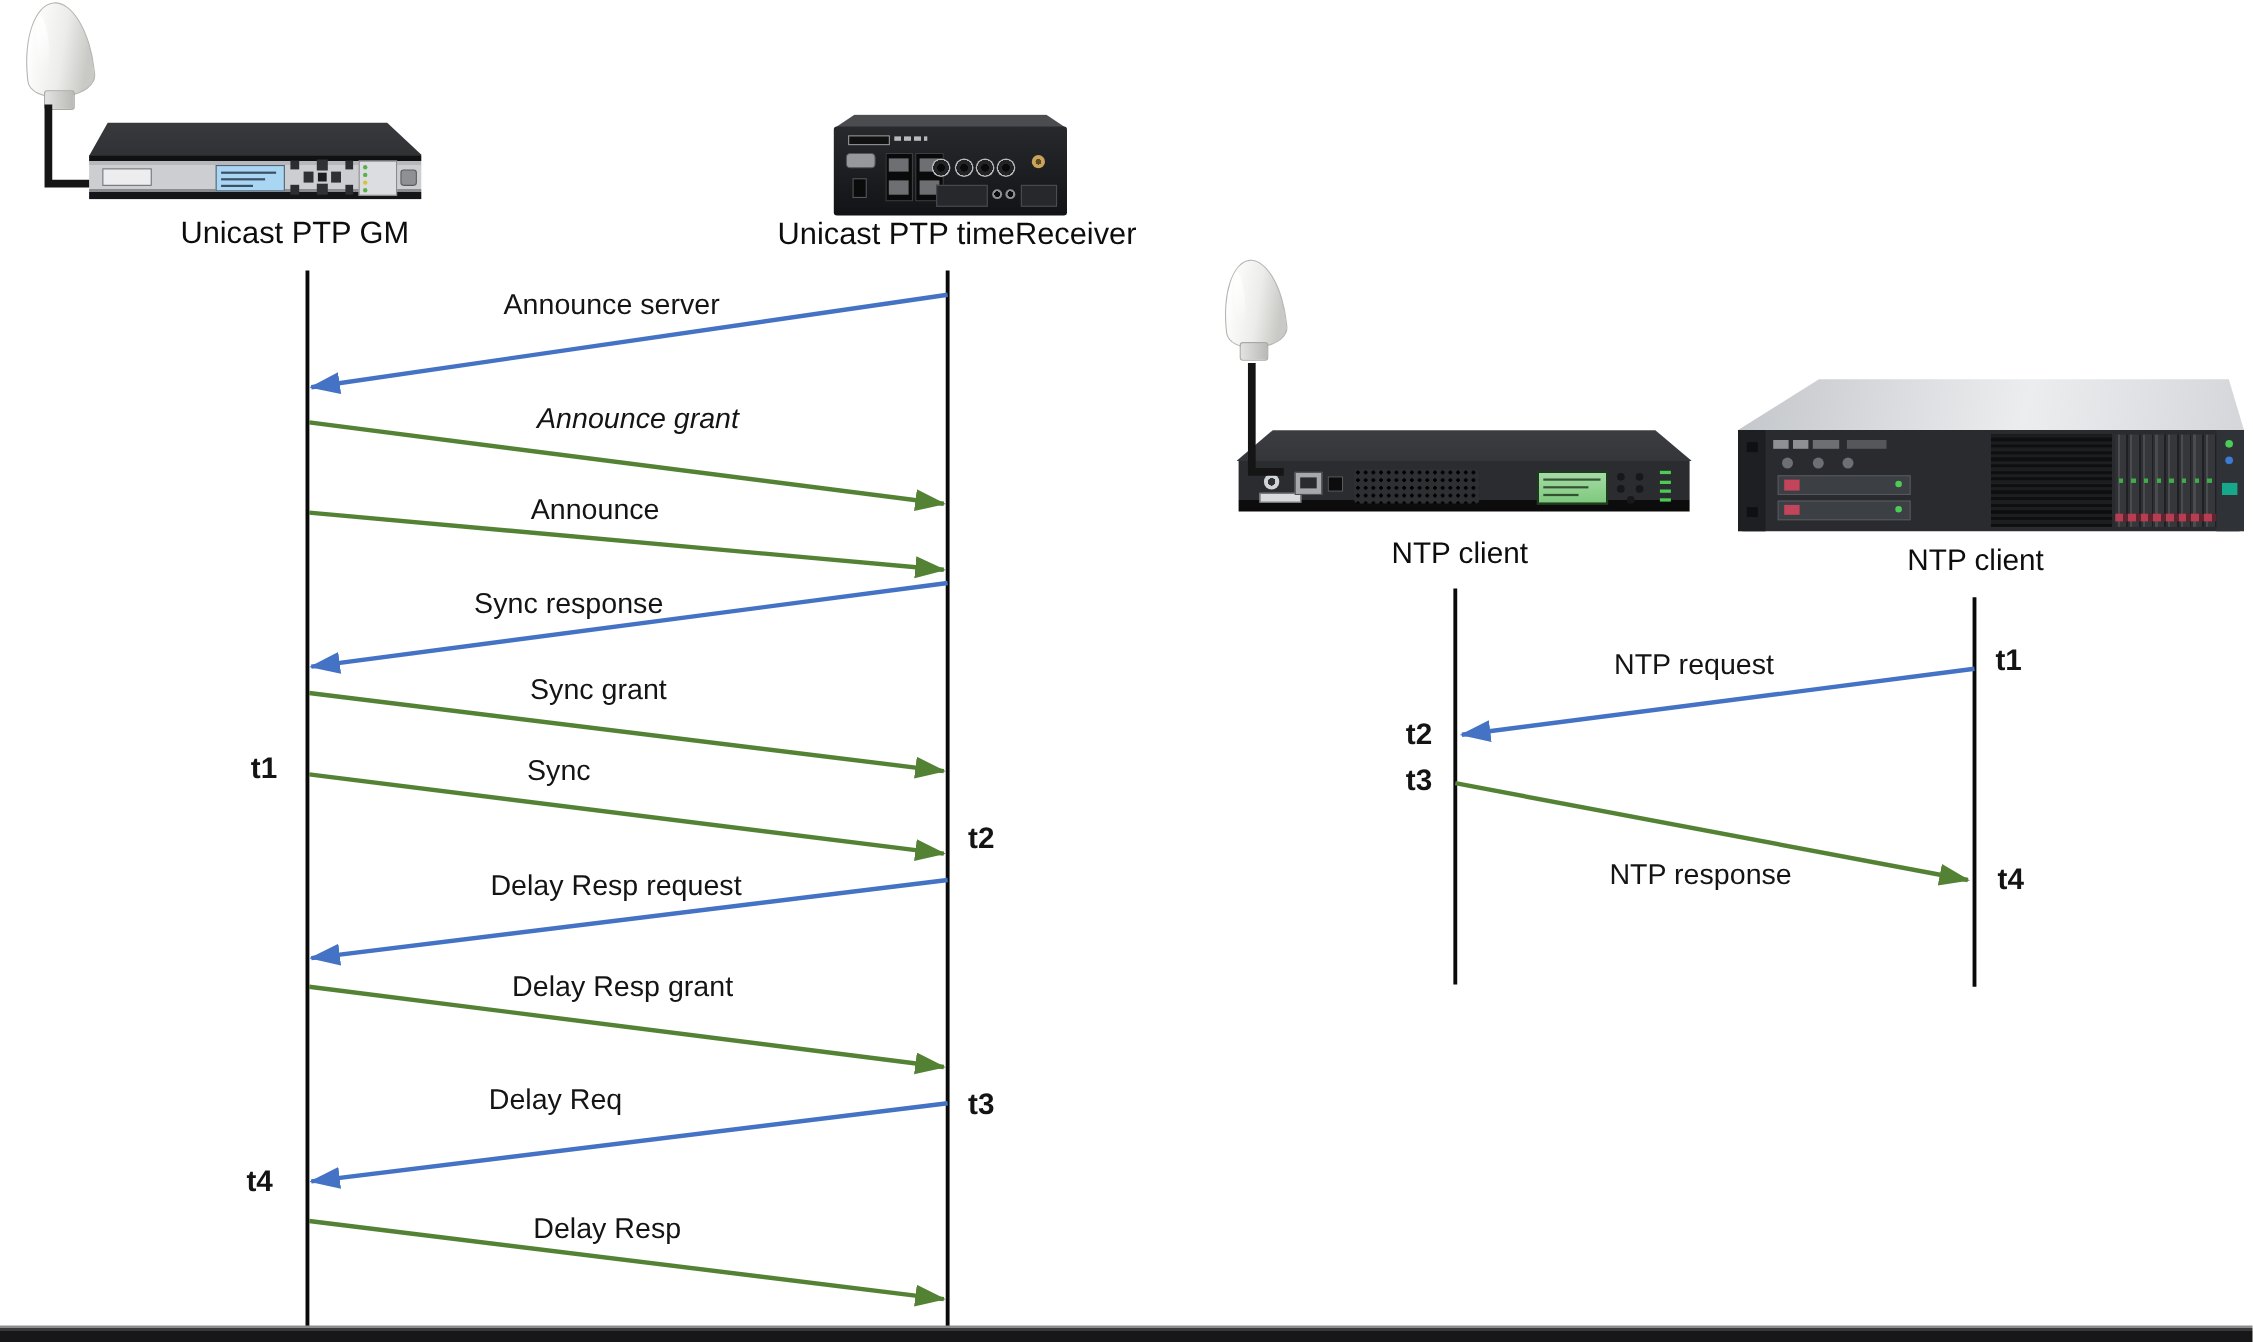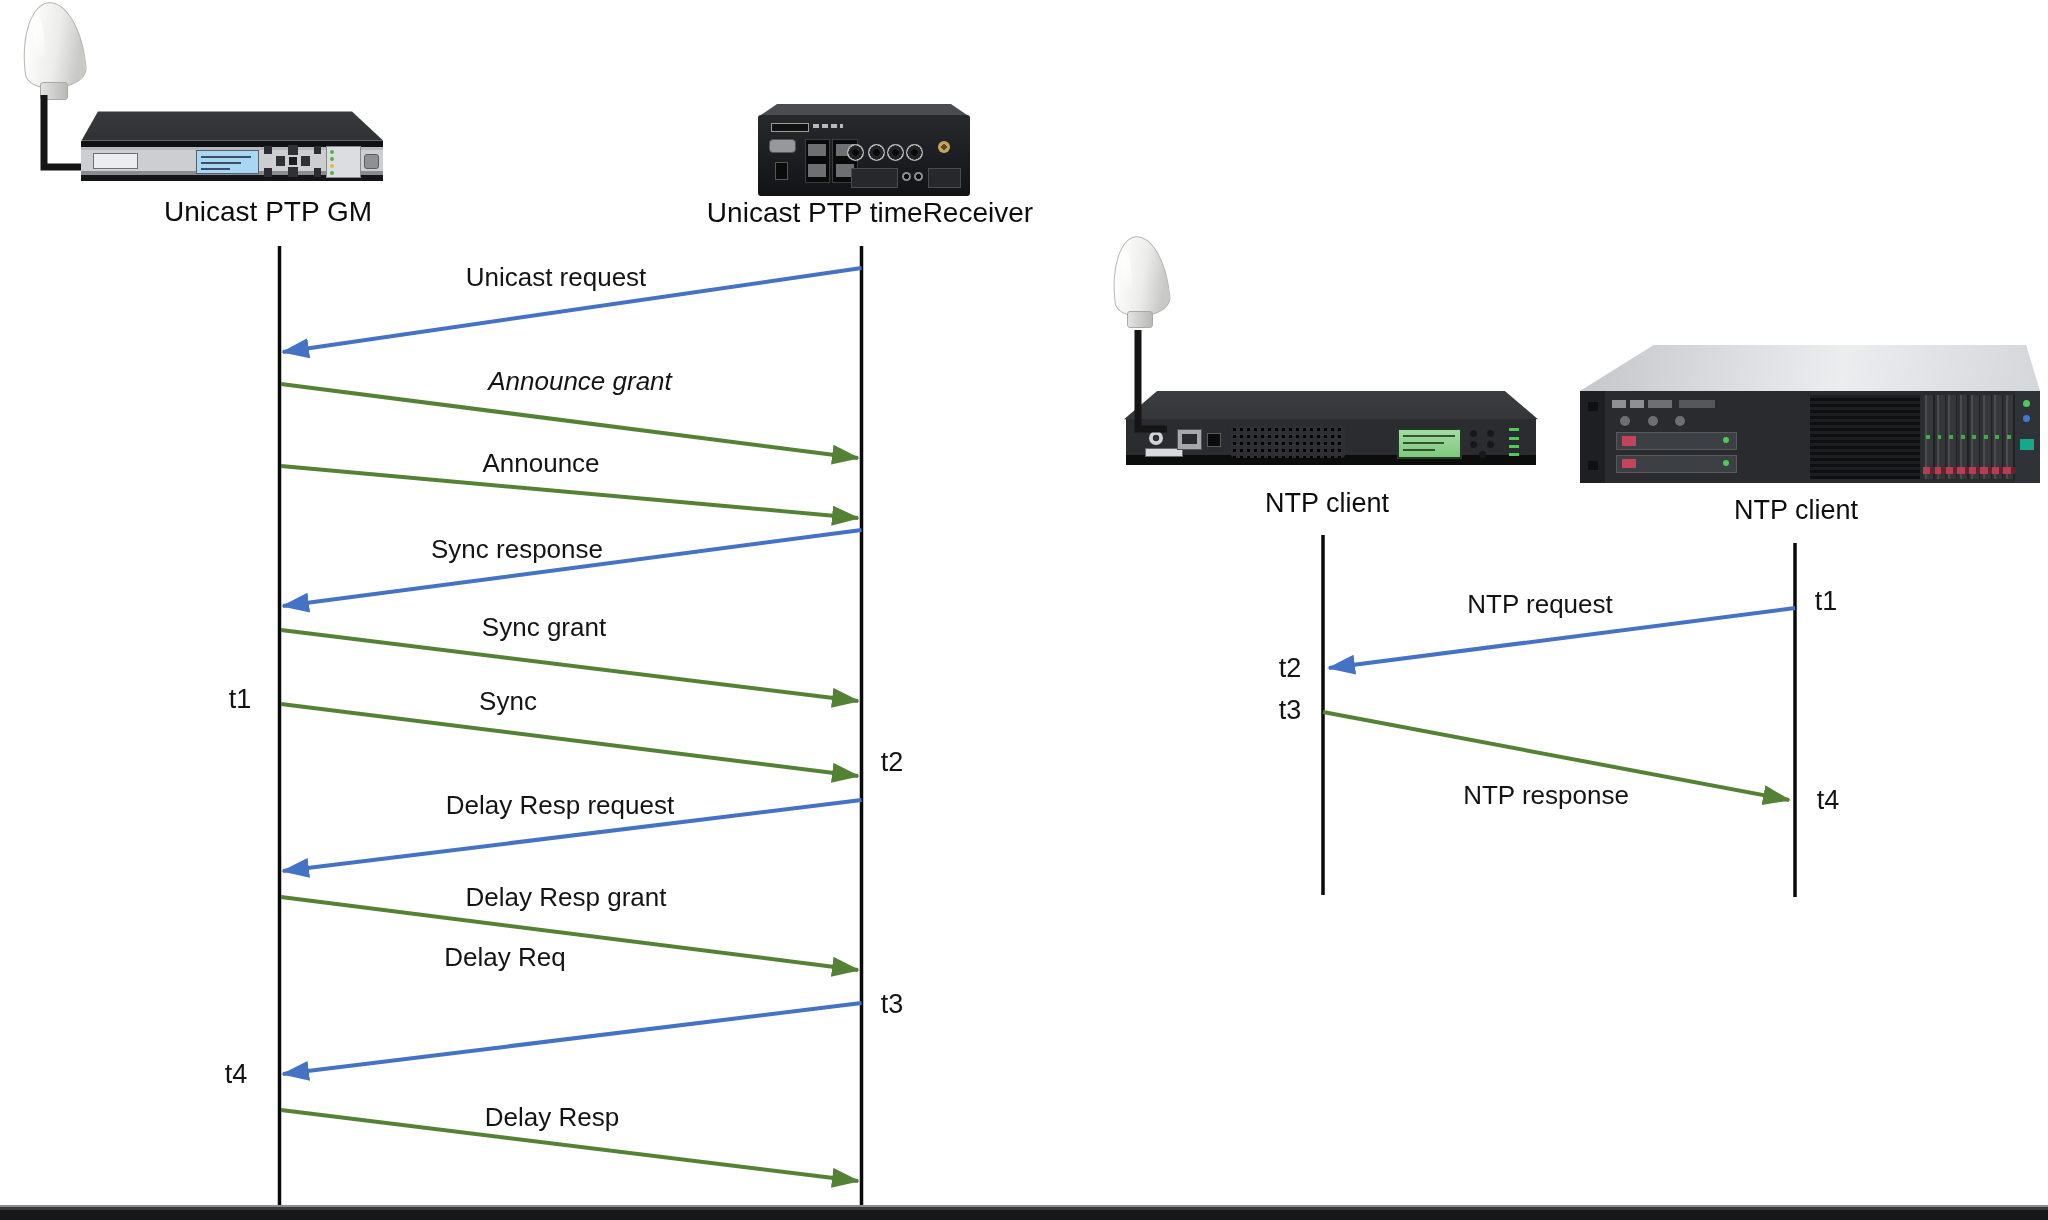--- a/index.html
+++ b/index.html
@@ -3,21 +3,21 @@
 <meta charset="utf-8">
 <style>
   html,body{margin:0;padding:0;background:#fff;}
   #stage{
     position:relative;width:2048px;height:1220px;background:#ffffff;overflow:hidden;
     font-family:"Liberation Sans","DejaVu Sans",sans-serif;color:#111;
   }
   svg.overlay{position:absolute;left:0;top:0;z-index:6;}
   .lbl{position:absolute;transform:translate(-50%,-50%);white-space:nowrap;z-index:7;}
   .msg-lbl{font-size:26px;font-weight:500;color:#141414;}
-  .t-lbl{font-size:27px;font-weight:400;color:#141414;}
+  .t-lbl{font-size:27px;font-weight:700;color:#141414;}
   .dev-lbl{font-size:28px;font-weight:500;color:#0d0d0d;}
   .device,.antenna{position:absolute;z-index:2;}
   .abs{position:absolute;}
   
   .cone{position:absolute;background:linear-gradient(105deg,#ffffff 15%,#ececea 55%,#c9c9c6 85%);
         border:1px solid #b5b5b2;border-radius:50% 50% 44% 44%/76% 76% 20% 20%;transform:rotate(-6deg);}
   .cone:after{content:"";position:absolute;left:18%;top:12%;width:18%;height:60%;
         background:linear-gradient(#fff,rgba(255,255,255,0));border-radius:50%;}
   .stem{position:absolute;background:linear-gradient(90deg,#e3e3e1,#b9b9b6);border:1px solid #a9a9a6;border-radius:3px;}
   
@@ -207,29 +207,29 @@
 
     <line x1="1795" y1="608" x2="1329" y2="668" stroke-width="4" marker-end="url(#m-blue)" stroke="#4472c4"></line>
     <line x1="1323" y1="712" x2="1789" y2="800" stroke-width="4" marker-end="url(#m-green)" stroke="#548235"></line>
   </svg>
 
   <div class="lbl dev-lbl" style="left:268px;top:212px;">Unicast PTP GM</div>
   <div class="lbl dev-lbl" style="left:870px;top:213px;">Unicast PTP timeReceiver</div>
   <div class="lbl dev-lbl" style="left:1327px;top:503px;font-size:27px;">NTP client</div>
   <div class="lbl dev-lbl" style="left:1796px;top:510px;font-size:27px;">NTP client</div>
 
-  <div class="lbl msg-lbl" style="left:556px;top:277px;">Unicast request</div>
+  <div class="lbl msg-lbl" style="left:556px;top:277px;">Announce server</div>
   <div class="lbl msg-lbl" style="left:580px;top:381px;font-style:italic;">Announce grant</div>
   <div class="lbl msg-lbl" style="left:541px;top:463px;">Announce</div>
   <div class="lbl msg-lbl" style="left:517px;top:549px;">Sync response</div>
   <div class="lbl msg-lbl" style="left:544px;top:627px;">Sync grant</div>
   <div class="lbl msg-lbl" style="left:508px;top:701px;">Sync</div>
   <div class="lbl msg-lbl" style="left:560px;top:805px;">Delay Resp request</div>
   <div class="lbl msg-lbl" style="left:566px;top:897px;">Delay Resp grant</div>
-  <div class="lbl msg-lbl" style="left:505px;top:957px;">Delay Req</div>
+  <div class="lbl msg-lbl" style="left:505px;top:1000px;">Delay Req</div>
   <div class="lbl msg-lbl" style="left:552px;top:1117px;">Delay Resp</div>
 
   <div class="lbl t-lbl" style="left:240px;top:699px;">t1</div>
   <div class="lbl t-lbl" style="left:892px;top:762px;">t2</div>
   <div class="lbl t-lbl" style="left:892px;top:1004px;">t3</div>
   <div class="lbl t-lbl" style="left:236px;top:1074px;">t4</div>
 
   <div class="lbl msg-lbl" style="left:1540px;top:604px;">NTP request</div>
   <div class="lbl msg-lbl" style="left:1546px;top:795px;">NTP response</div>
   <div class="lbl t-lbl" style="left:1826px;top:601px;">t1</div>

